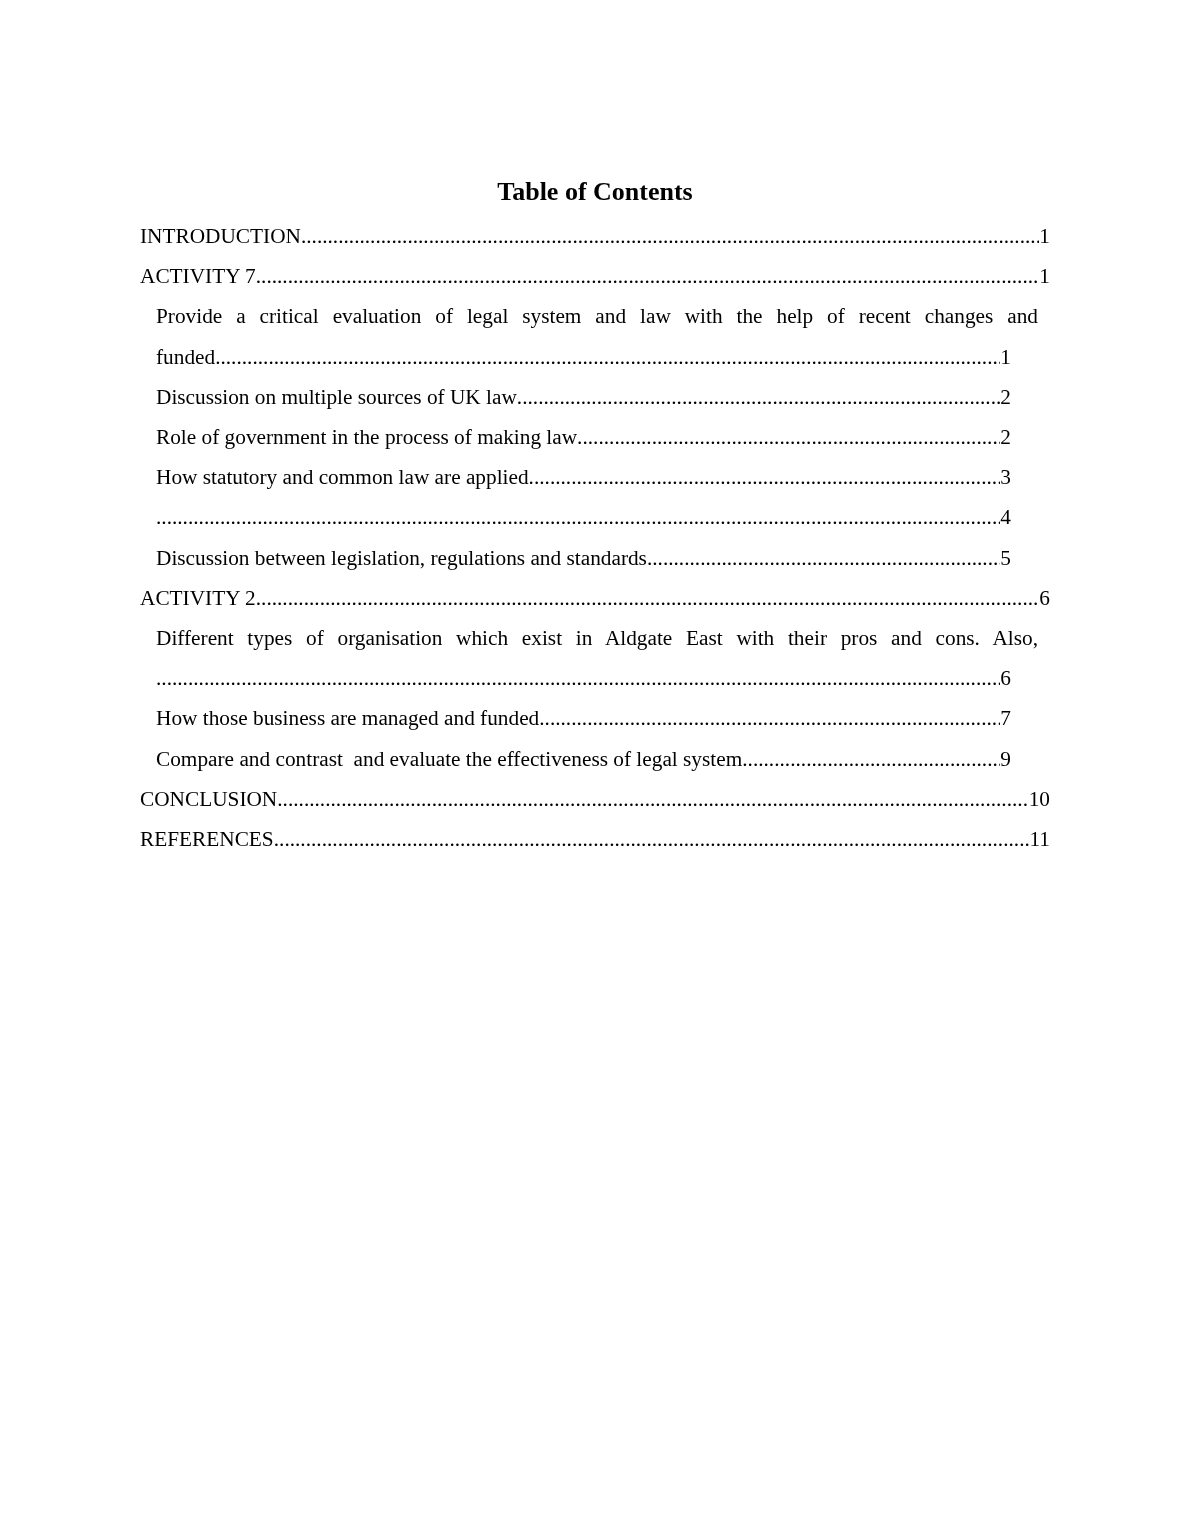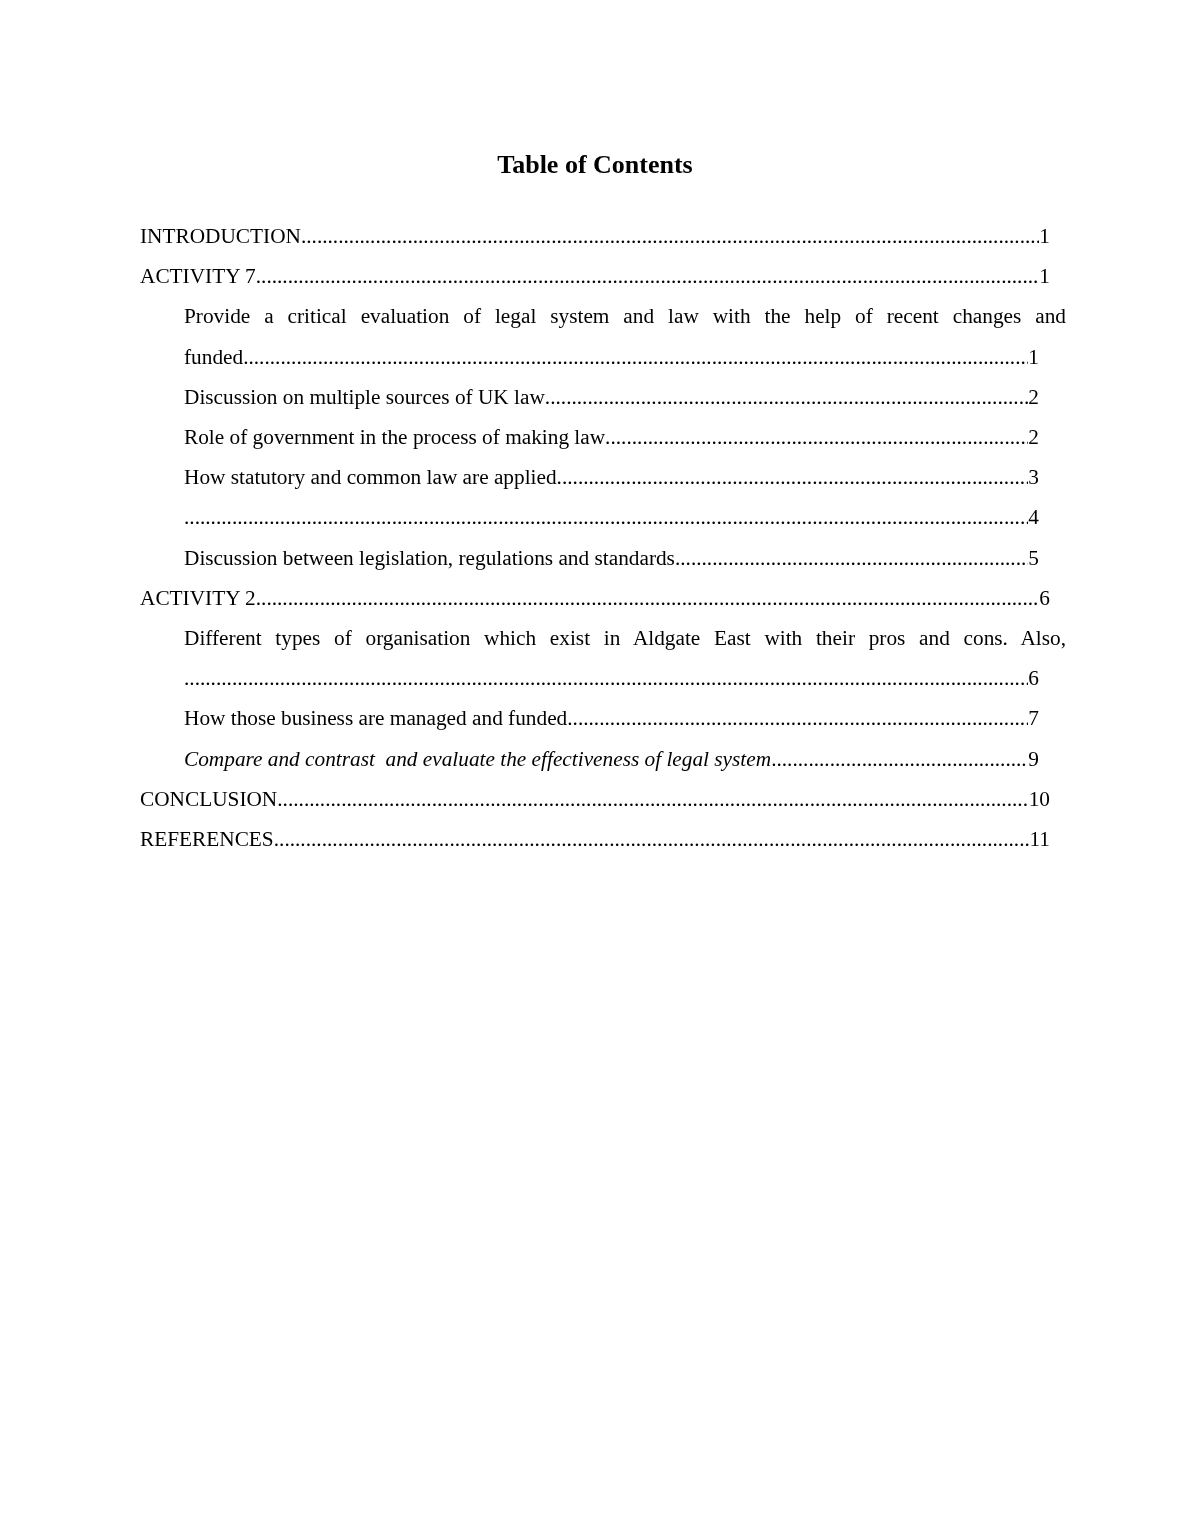--- a/index.html
+++ b/index.html
@@ -1,24 +1,24 @@
 <!DOCTYPE html>
 <html><head>
 <meta charset="utf-8">
 <style>
   html, body { margin: 0; padding: 0; background: #ffffff; }
   body { width: 1190px; height: 1540px; position: relative; overflow: hidden;
          font-family: "Liberation Serif", "DejaVu Serif", serif; color: #000; }
   .page { position: absolute; left: 0; top: 0; width: 1190px; height: 1540px; background: #fff; }
-  .title { position: absolute; top: 145px; left: 0; width: 1190px; text-align: center;
+  .title { position: absolute; top: 172px; left: 0; width: 1190px; text-align: center;
            font-size: 26px; font-weight: bold; line-height: 40px; margin: 0; }
   .toc { position: absolute; top: 216px; left: 140px; width: 910px; }
   .entry { font-size: 21.3px; line-height: 40.2px; }
   .entry.l1 { margin-left: 0; width: 910px; }
-  .entry.l2 { margin-left: 44px; width: 855px; }
+  .entry.l2 { margin-left: 16px; width: 855px; }
   .row { display: flex; align-items: baseline; white-space: nowrap; overflow: hidden; }
   .row .text { flex: 0 0 auto; }
   .row .leader { flex: 1 1 auto; overflow: hidden; white-space: nowrap; }
   .row .leader::after { content: "........................................................................................................................................................................................................................................................................................................"; }
   .row .page-num { flex: 0 0 auto; }
   .just { text-align: justify; text-align-last: justify; width: 882px; white-space: nowrap; }
 </style>
 </head>
 <body>
 
@@ -92,21 +92,21 @@
     </div>
 
     <div class="entry l2 row">
       <span class="text">How those business are managed and funded</span>
       <span class="leader"></span>
       <span class="page-num">7</span>
     </div>
 
 
     <div class="entry l2 row">
-      <span class="text" style="white-space: pre; font-style: italic;">Compare and contrast  and evaluate the effectiveness of legal system</span>
+      <span class="text" style="white-space: pre;">Compare and contrast  and evaluate the effectiveness of legal system</span>
       <span class="leader"></span>
       <span class="page-num">9</span>
     </div>
 
     <div class="entry l1 row">
       <span class="text">CONCLUSION</span>
       <span class="leader"></span>
       <span class="page-num">10</span>
     </div>
 

